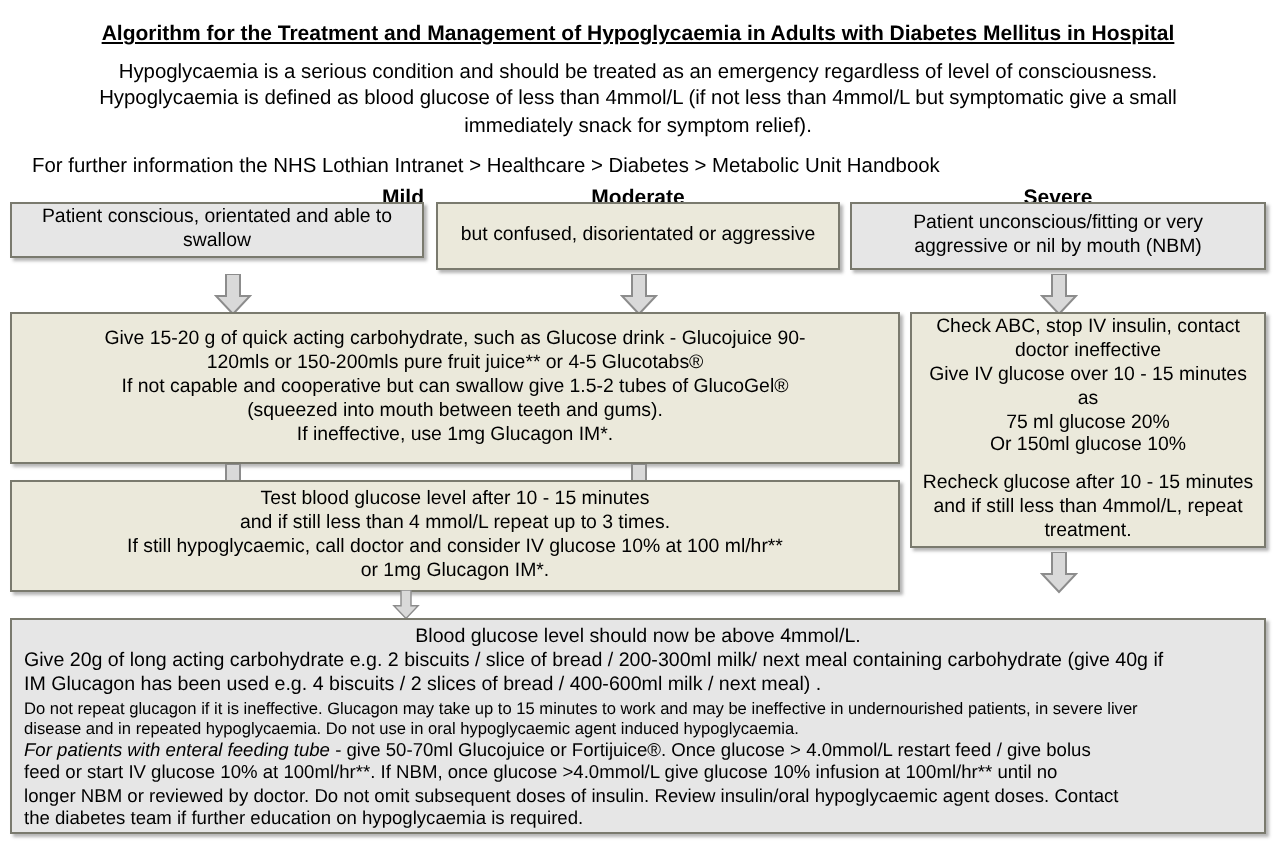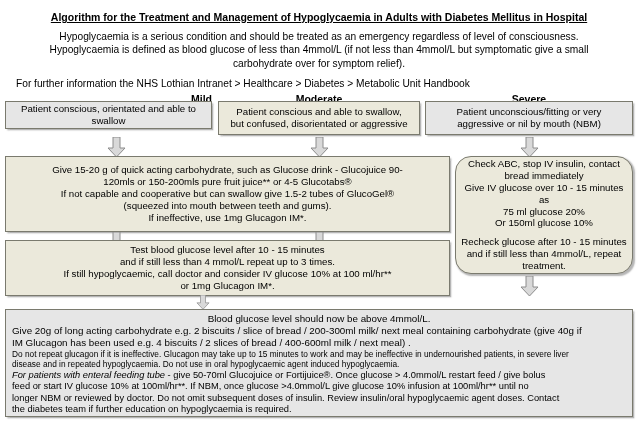--- a/index.html
+++ b/index.html
@@ -120,38 +120,37 @@
 </head>
 <body>
 
 <div id="page">
 
   <div class="doc-title">Algorithm for the Treatment and Management of Hypoglycaemia in Adults with Diabetes Mellitus in Hospital</div>
 
   <div class="intro">
     <div>Hypoglycaemia is a serious condition and should be treated as an emergency regardless of level  of  consciousness.</div>
     <div>Hypoglycaemia is defined as blood glucose of less than 4mmol/L (if not less than 4mmol/L but symptomatic give a small</div>
-    <div>carbohydrate over for symptom relief).</div>
+    <div>immediately snack for symptom relief).</div>
   </div>
 
   <div class="further-info">For further information the NHS Lothian Intranet &gt; Healthcare &gt; Diabetes &gt; Metabolic Unit Handbook</div>
 
   <div class="sev-labels">
     <div class="sev-label sev-mild">Mild</div>
     <div class="sev-label sev-moderate">Moderate</div>
     <div class="sev-label sev-severe">Severe</div>
   </div>
 
   <div class="box bg-grey" style="left:5px; top:101px; width:207px; height:28px;">
     <p>Patient conscious, orientated and able to</p>
     <p>swallow</p>
   </div>
 
   <div class="box bg-cream" style="left:218px; top:101px; width:202px; height:34px;">
-    <p>Patient conscious and able to swallow,</p>
     <p>but confused, disorientated or aggressive</p>
   </div>
 
   <div class="box bg-grey" style="left:425px; top:101px; width:208px; height:34px;">
     <p>Patient unconscious/fitting or very</p>
     <p>aggressive or nil by mouth (NBM)</p>
   </div>
 
   <div class="arrow" style="left:107px; top:137px;">
     <svg viewBox="0 0 19 21">
@@ -170,23 +169,23 @@
   </div>
 
   <div class="box bg-cream" style="left:5px; top:156px; width:445px; height:76px;">
     <p>Give 15-20 g of quick acting carbohydrate, such as Glucose drink  - Glucojuice 90-</p>
     <p>120mls or 150-200mls  pure fruit juice** or 4-5 Glucotabs®</p>
     <p>If not capable  and cooperative but can swallow give 1.5-2 tubes of GlucoGel®</p>
     <p>(squeezed into mouth between  teeth and gums).</p>
     <p>If ineffective, use 1mg  Glucagon IM*.</p>
   </div>
 
-  <div class="box bg-cream" style="left:455px; top:156px; width:178px; height:118px;border-radius:16px;">
+  <div class="box bg-cream" style="left:455px; top:156px; width:178px; height:118px;">
     <p>Check ABC, stop IV insulin, contact</p>
-    <p>bread immediately</p>
+    <p>doctor ineffective</p>
     <p>Give  IV glucose  over 10 - 15 minutes as</p>
     <p>75 ml glucose 20%</p>
     <p>Or 150ml glucose 10%</p>
     <p style="margin-top:7px;">Recheck glucose after 10 - 15 minutes</p>
     <p>and if still less than 4mmol/L, repeat</p>
     <p>treatment.</p>
   </div>
 
   <div class="arrow" style="left:107px; top:232px;">
     <svg viewBox="0 0 19 21">

